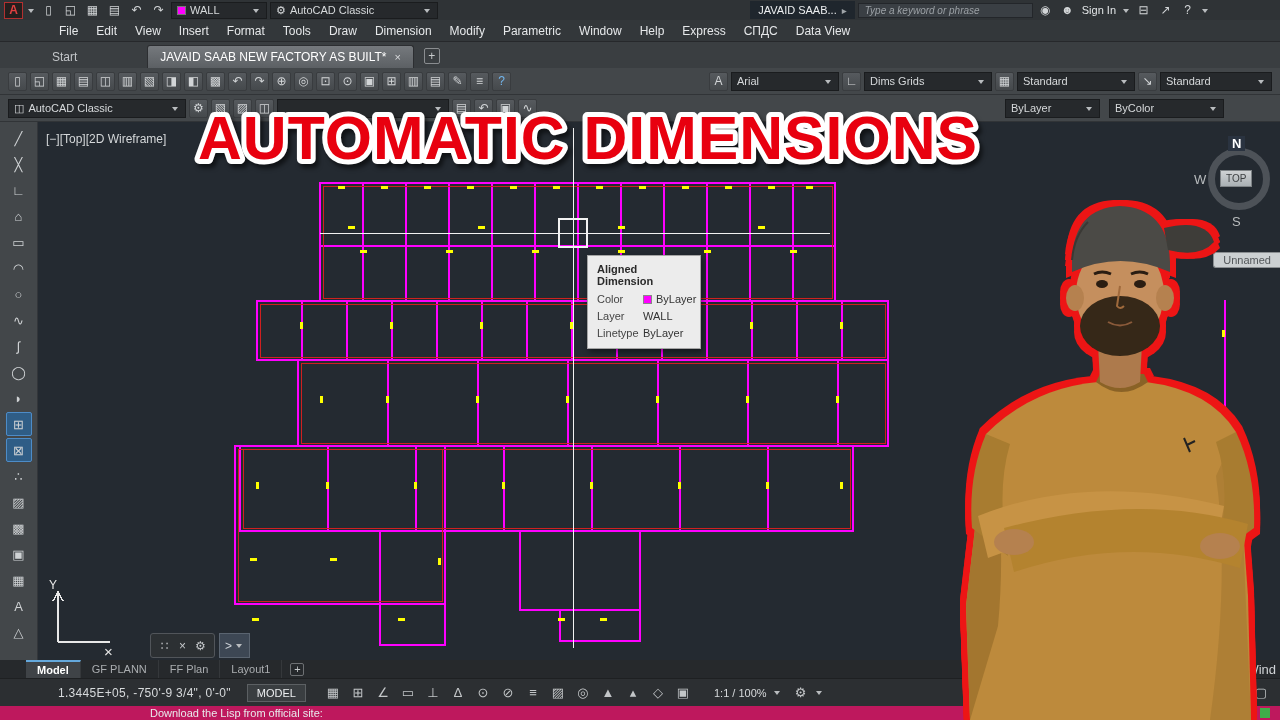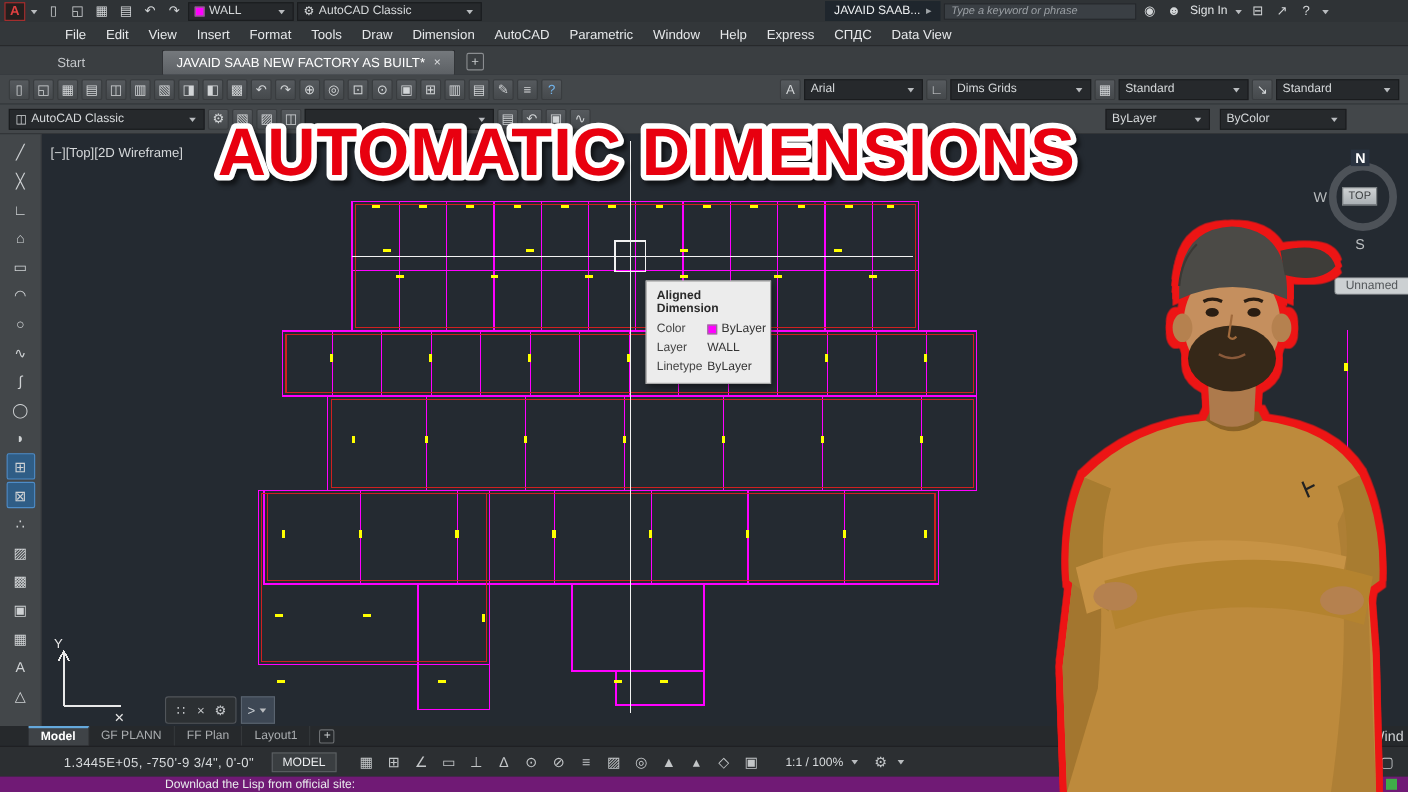--- a/index.html
+++ b/index.html
@@ -109,21 +109,21 @@
   
   .statusbar { position:absolute; left:0; top:678px; width:1280px; height:28px; background:#2c2f32;
                border-top:1px solid #1e2022; display:flex; align-items:center; padding-left:58px; gap:2px; }
   .coords { color:#d7dadc; font-size:12px; letter-spacing:.3px; white-space:nowrap; }
   .model-btn { margin:0 14px; border:1px solid #5c6063; background:#3a3e41; color:#eceef0; font-size:11px; padding:2px 9px; }
   .statusbar .icon { width:22px; height:20px; font-size:13px; color:#c3c6c8; }
   .scale-combo { margin-left:12px; display:flex; align-items:center; gap:5px; color:#d7dadc; font-size:11px; padding:2px 6px; white-space:nowrap; }
   .statusbar .right { margin-left:auto; display:flex; gap:3px; padding-right:8px; }
 
   
-  .bottomstrip { position:absolute; left:0; top:706px; width:1280px; height:14px; background:#701a75;
+  .bottomstrip { position:absolute; left:0; top:706px; width:1280px; height:14px; background:#be185d;
                  display:flex; align-items:center; padding-left:150px; color:#e8eaec; font-size:11px; }
   .bs-icons { margin-left:auto; display:flex; gap:6px; padding-right:10px; }
   .sq-blue { width:10px; height:10px; background:#3b7dd8; }
   .sq-green { width:10px; height:10px; background:#3fae49; }
 
   
   .big-title { position:absolute; left:188px; top:102px; width:800px; height:76px; z-index:70;
                filter:drop-shadow(3px 4px 2px rgba(0,0,0,.55)); }
   .big-title text { font-family:"Liberation Sans", sans-serif; font-weight:bold; font-size:61px;
                     fill:#e8000f; stroke:#ffffff; stroke-width:10px; paint-order:stroke;
@@ -182,21 +182,21 @@
   <div class="menubar">
     <div class="menu-wrap">
         <span class="menu-item">File</span>
         <span class="menu-item">Edit</span>
         <span class="menu-item">View</span>
         <span class="menu-item">Insert</span>
         <span class="menu-item">Format</span>
         <span class="menu-item">Tools</span>
         <span class="menu-item">Draw</span>
         <span class="menu-item">Dimension</span>
-        <span class="menu-item">AutoCAD</span>
+        <span class="menu-item">Modify</span>
         <span class="menu-item">Parametric</span>
         <span class="menu-item">Window</span>
         <span class="menu-item">Help</span>
         <span class="menu-item">Express</span>
         <span class="menu-item">СПДС</span>
         <span class="menu-item">Data View</span>
       </div>
   </div>
 
   <div class="filetabs">

